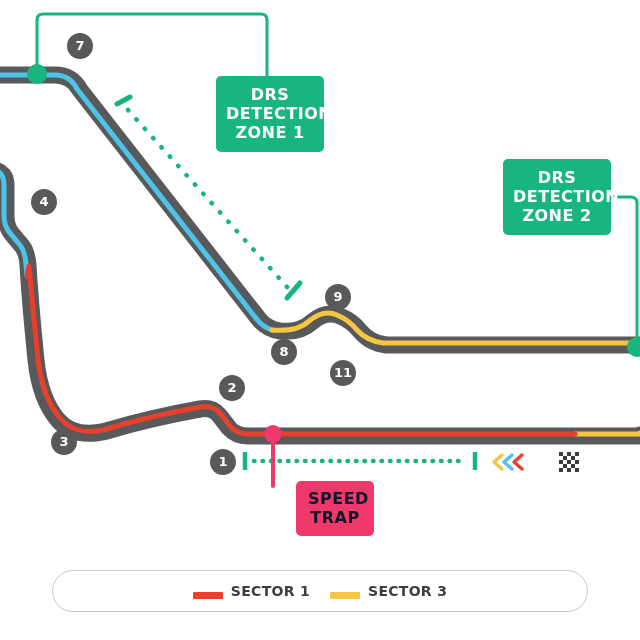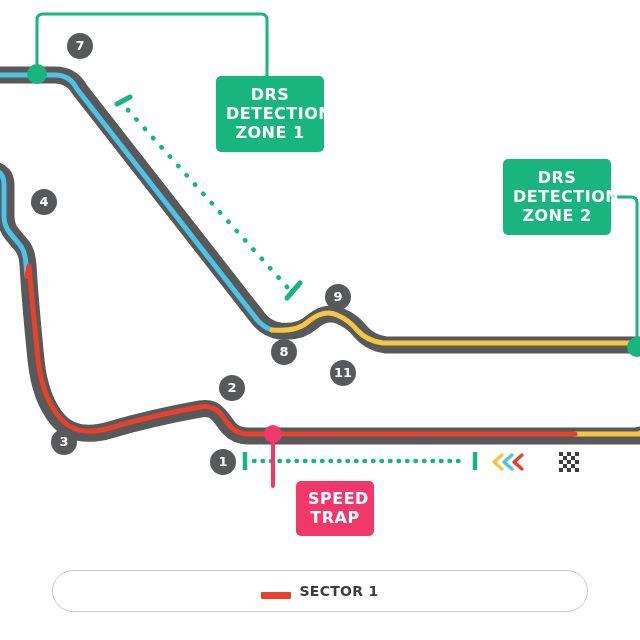--- a/index.html
+++ b/index.html
@@ -58,21 +58,21 @@
     padding: 9px 10px 10px 10px;
     box-sizing: border-box;
     text-transform: uppercase;
   }
   .drs-box .ln { display: block; white-space: nowrap; }
   
   .speed-box {
     position: absolute;
     background: #f0386b;
     border-radius: 5px;
-    color: #ffffff;
+    color: #0f172a;
     font-family: "DejaVu Sans", sans-serif;
     font-weight: bold;
     font-size: 16px;
     line-height: 19px;
     text-align: center;
     letter-spacing: 0.5px;
     padding: 8px 12px 9px 12px;
     box-sizing: border-box;
     text-transform: uppercase;
   }
@@ -274,17 +274,21 @@
   </svg>
 
   <div id="legend">
 
     <div class="legend-item">
       <span class="legend-swatch" style="background:#e8402a;"></span>
       <span class="legend-label">SECTOR 1</span>
     </div>
 
 
+    <div class="legend-item">
+      <span class="legend-swatch" style="background:#f5c543;"></span>
+      <span class="legend-label">SECTOR 3</span>
+    </div>
 
 
   </div>
 
 </div>
 
 </body></html>

